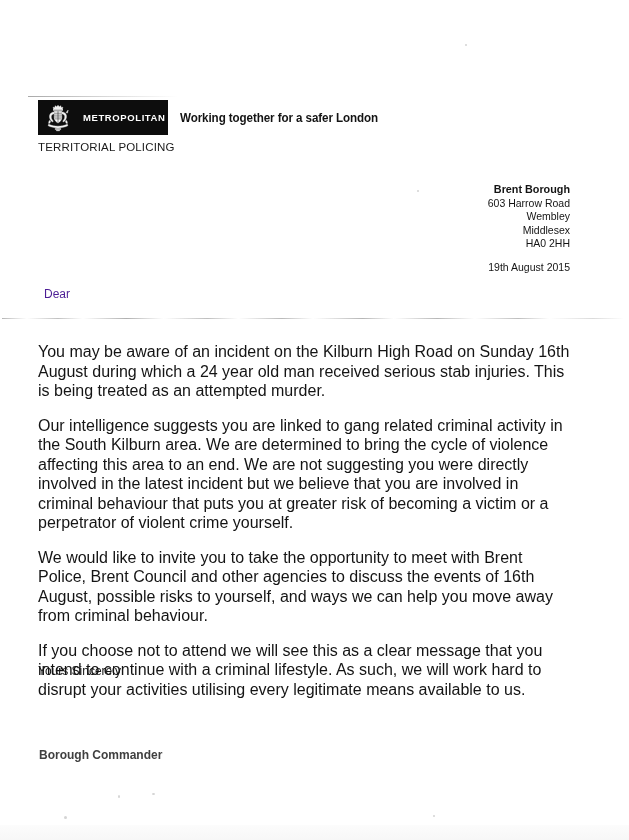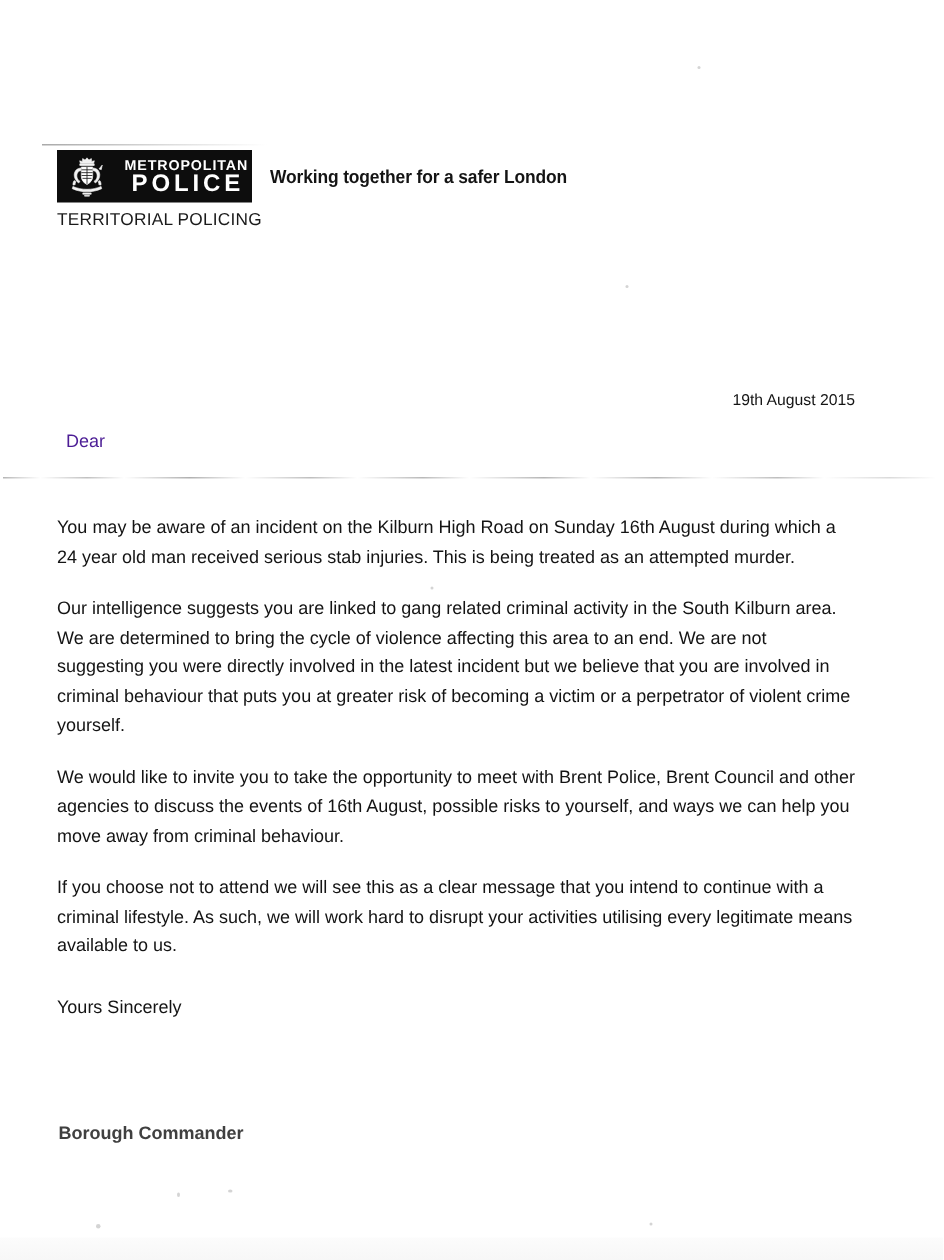--- a/index.html
+++ b/index.html
@@ -99,21 +99,21 @@
   .crest svg { display: block; }
   .logo-divider {
     width: 1px;
     background: #6e6e6e;
     margin: 4px 0;
     flex: 0 0 auto;
   }
   .logo-words {
     flex: 1 1 auto;
     display: flex;
-    flex-direction: column;
+    flex-direction: row;
     align-items: center;
     justify-content: center;
     padding-left: 4px;
     padding-right: 4px;
   }
   .logo-met {
     color: #ffffff;
     font-size: 9.5px;
     font-weight: bold;
     letter-spacing: 0.6px;
@@ -181,21 +181,21 @@
   }
 
   
   .body {
     position: absolute;
     left: 38px;
     top: 342px;
     width: 534px;
   }
   .para {
-    font-size: 12px;
+    font-size: 16px;
     line-height: 19.5px;
     color: #141414;
     margin: 0 0 15px 0;
     text-align: left;
   }
   .para b { font-weight: bold; }
 
   .signoff {
     position: absolute;
     left: 38px;
@@ -265,20 +265,27 @@
         <div class="logo-words">
           <span class="logo-met">METROPOLITAN</span>
           <span class="logo-pol">POLICE</span>
         </div>
       </div>
       <div class="tagline">Working together for a safer London</div>
     </div>
     <div class="territorial">TERRITORIAL POLICING</div>
   </div>
 
+  <div class="address">
+    <div class="org">Brent Borough</div>
+    <div>603 Harrow Road</div>
+    <div>Wembley</div>
+    <div>Middlesex</div>
+    <div>HA0 2HH</div>
+  </div>
 
   <div class="date">19th August 2015</div>
 
   <div class="salutation">Dear</div>
 
   <div class="body">
       <p class="para"><span>You may be aware of an incident on the Kilburn High Road on Sunday 16th August during which a 24 year old man received serious stab injuries. This is being treated as an attempted murder.</span></p>
       <p class="para"><span>Our intelligence suggests you are linked to gang related criminal activity in the South Kilburn area. We are determined to bring the cycle of violence affecting this area to an end. We are not suggesting you were directly involved in the latest incident but we believe that you are involved in criminal behaviour that puts you at greater risk of becoming a victim or a perpetrator of violent crime yourself.</span></p>
       <p class="para"><span>We would like to invite you to take the opportunity to meet with Brent Police, Brent Council and other agencies to discuss the events of 16th August, possible risks to yourself, and ways we can help you move away from criminal behaviour.</span></p>
       <p class="para"><span>If you choose not to attend we will see this as a clear message that you intend to continue with a criminal lifestyle. As such, we will work hard to disrupt your activities utilising every legitimate means available to us.</span></p>

